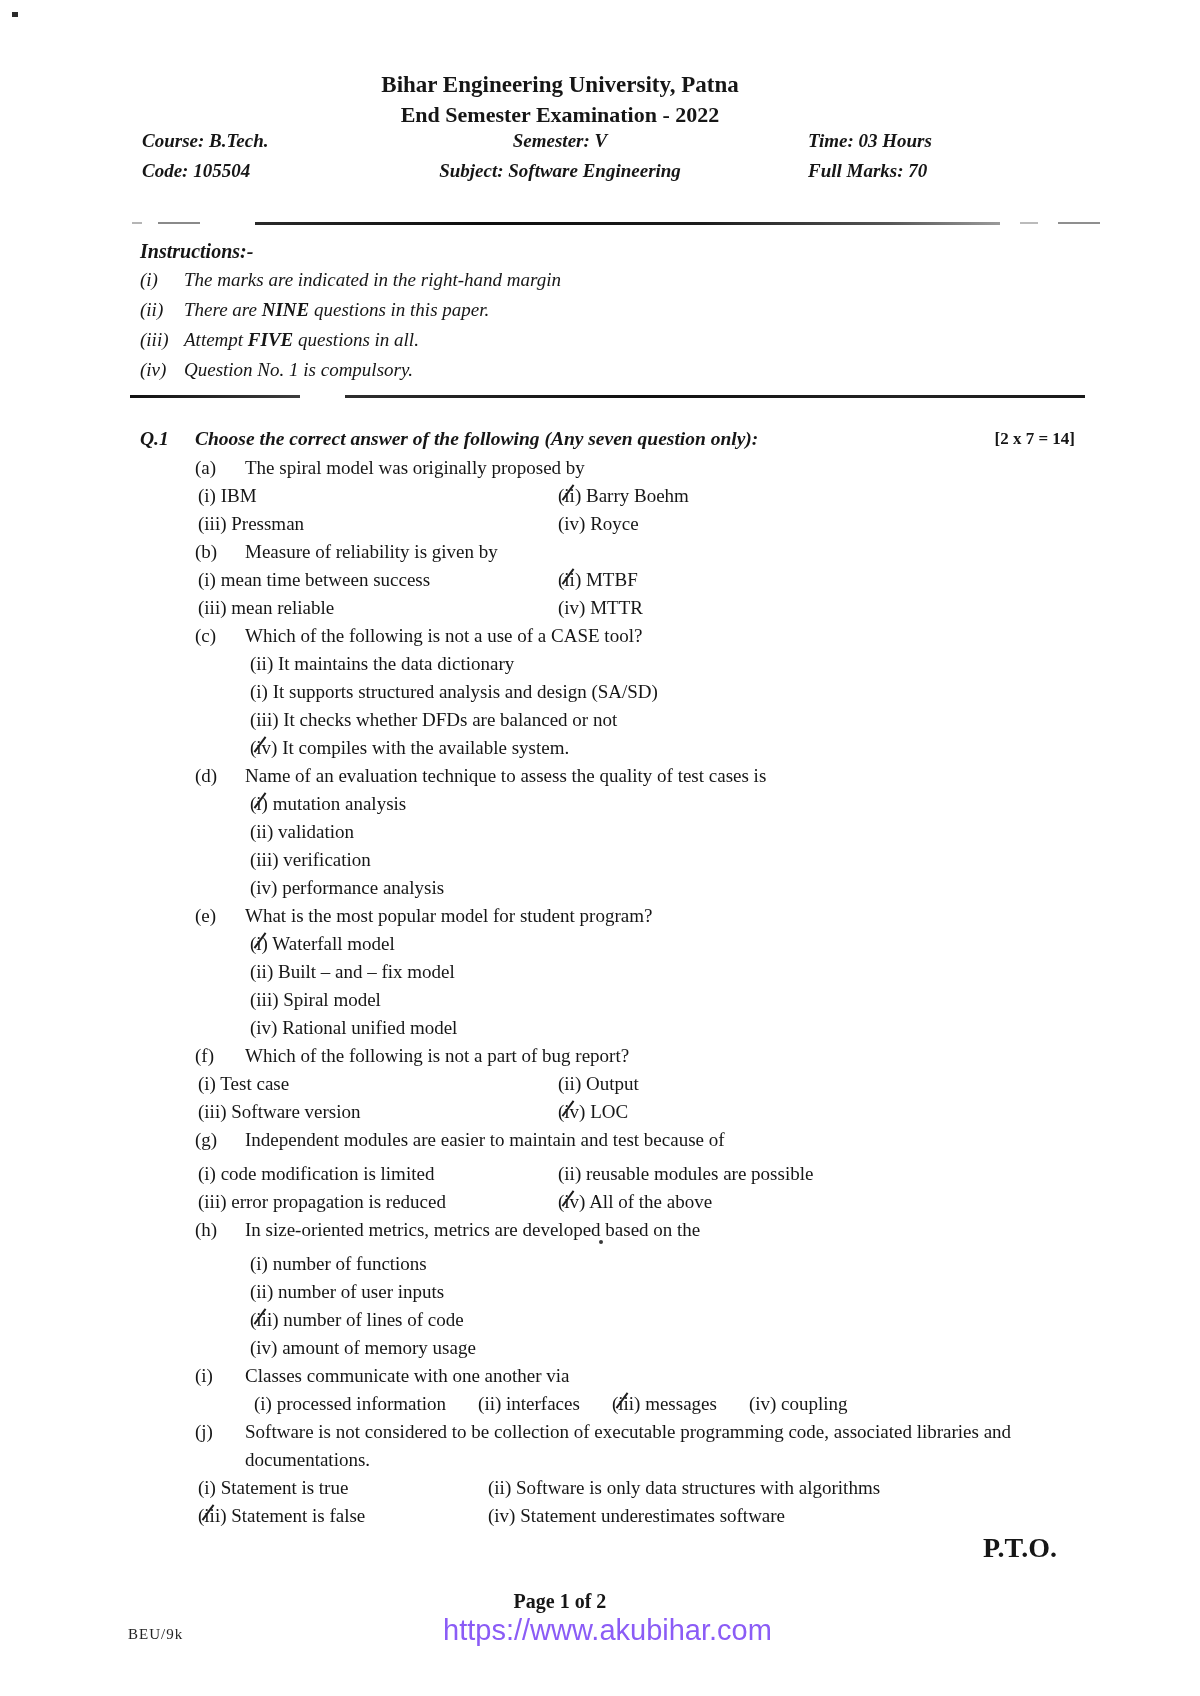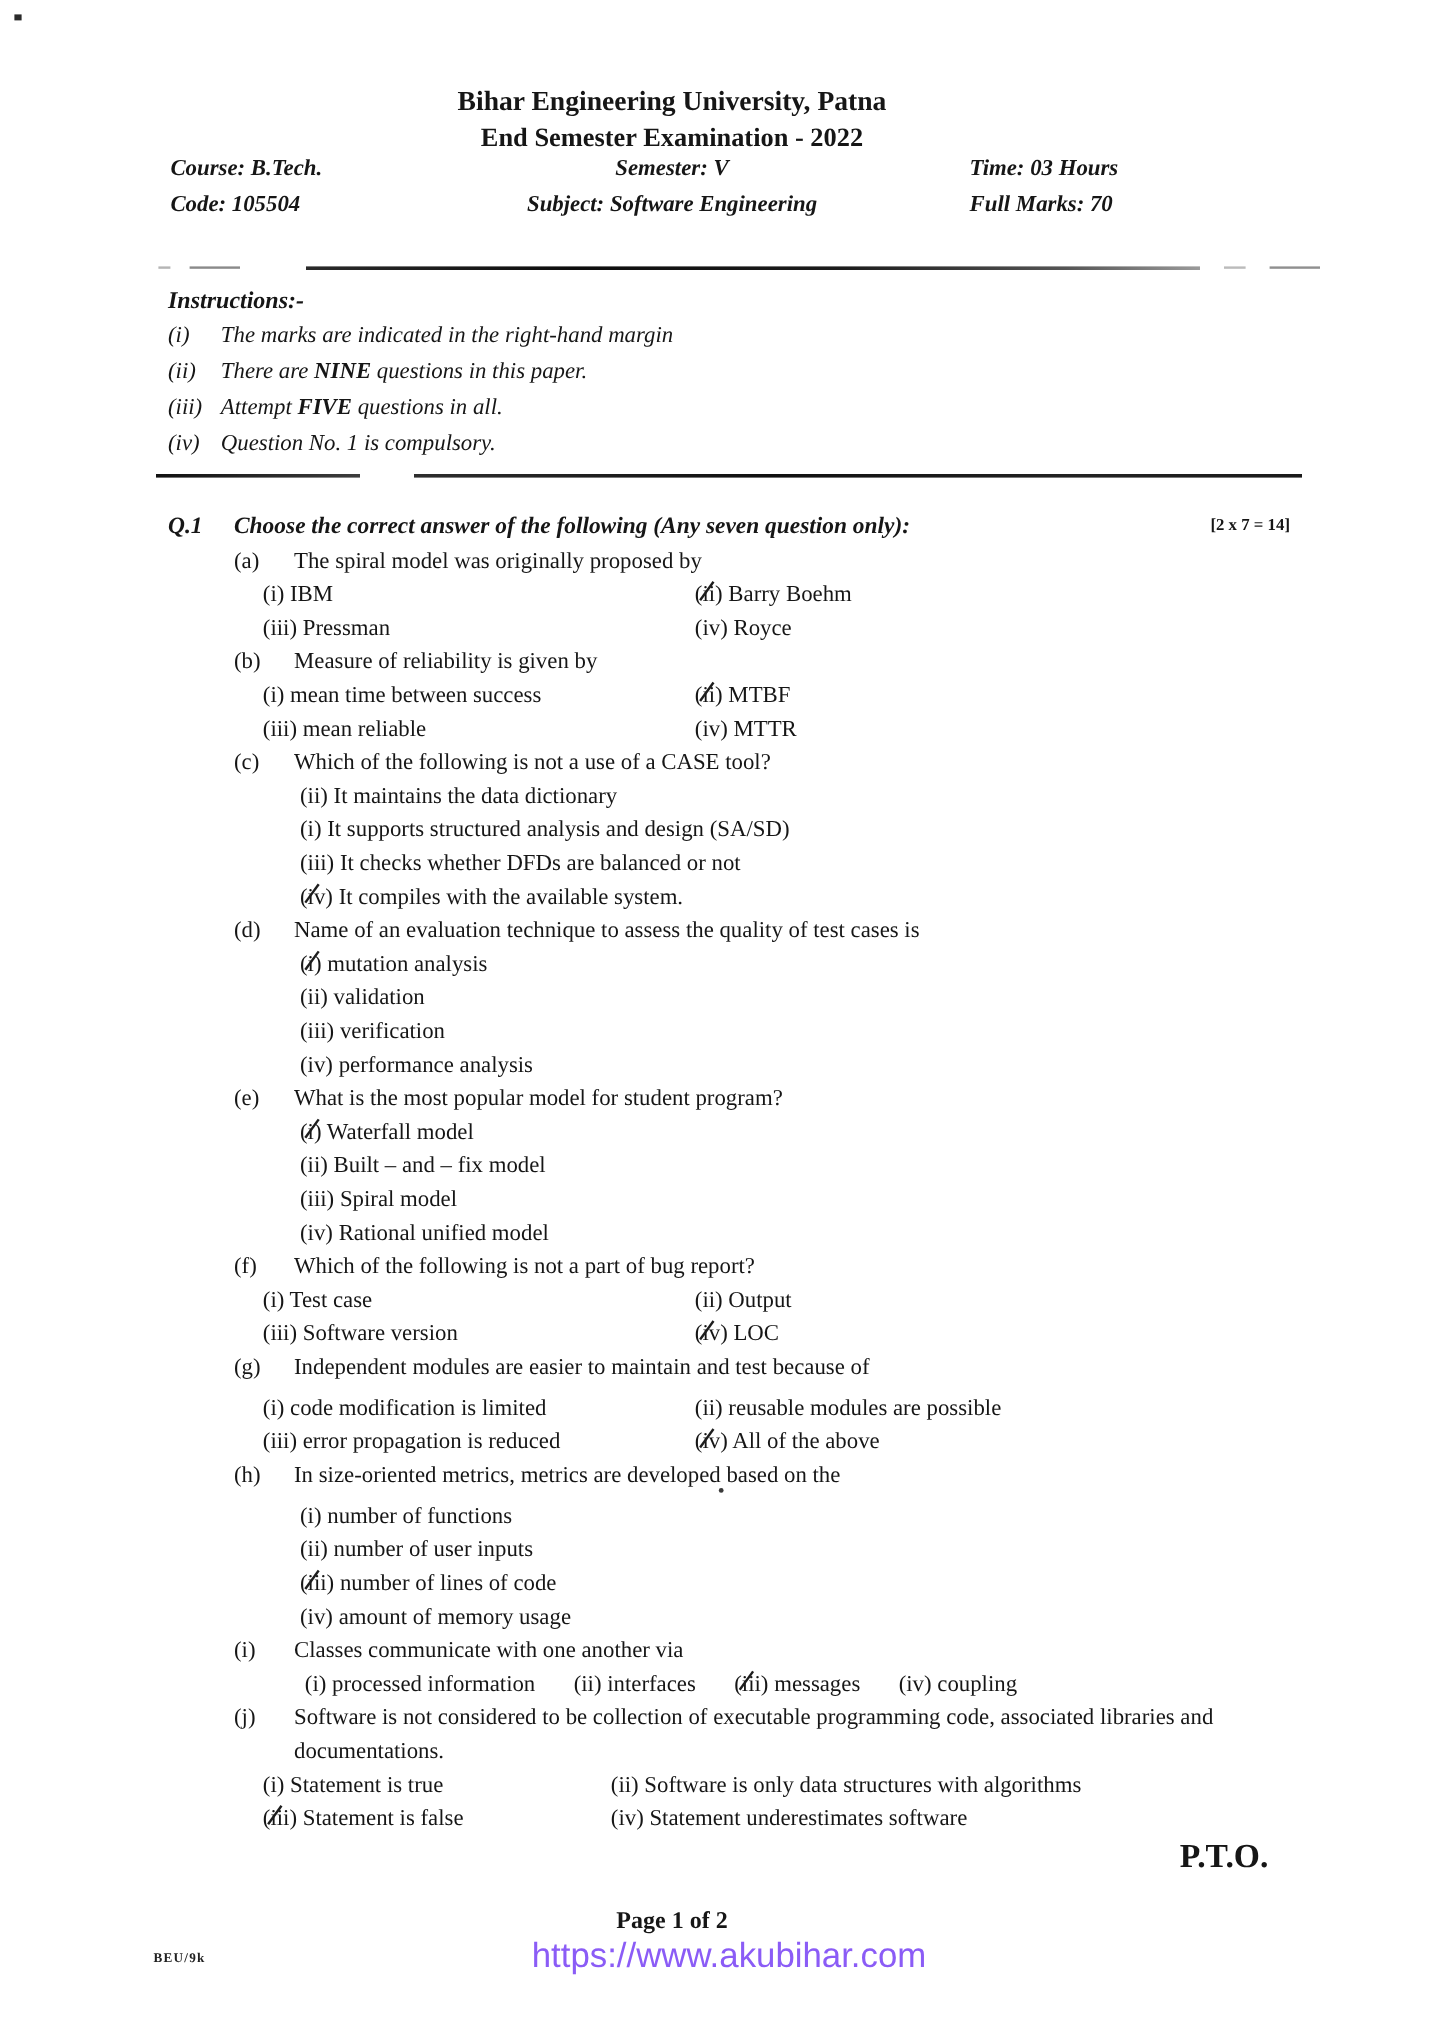--- a/index.html
+++ b/index.html
@@ -35,40 +35,40 @@
   
   .instr-title{margin-top:12px;font-size:20px;font-weight:bold;font-style:italic;line-height:28px;}
   .instr-item{display:flex;font-style:italic;font-size:19px;line-height:30px;}
   .instr-num{width:44px;flex:none;}
   .bold{font-weight:bold;}
 
   
   .q1-head{margin-top:26px;position:relative;line-height:30px;font-size:19.5px;}
   .q1-label{position:absolute;left:0;font-weight:bold;font-style:italic;}
   .q1-title{margin-left:55px;font-weight:bold;font-style:italic;max-width:760px;}
-  .q1-marks{position:absolute;right:0;top:0;font-weight:bold;font-size:14px;}
+  .q1-marks{position:absolute;right:0;top:0;font-weight:bold;font-size:17px;}
 
   .part .q{position:relative;line-height:28px;font-size:19px;}
   .part .key{position:absolute;left:55px;}
   .part .qt{margin-left:105px;max-width:845px;}
   .opts{font-size:19px;}
   .opts-stack .opt{display:block;margin-left:110px;line-height:28px;}
-  .opts-grid{margin-left:79px;display:grid;grid-template-columns:360px auto;line-height:28px;}
+  .opts-grid{margin-left:58px;display:grid;grid-template-columns:360px auto;line-height:28px;}
   .part.narrow .opts-grid{grid-template-columns:290px auto;}
   .opts-inline{margin-left:114px;display:flex;gap:32px;line-height:28px;}
   .gaptop{margin-top:6px;}
   .olabel{position:relative;display:inline-block;}
   .olabel.marked::after{content:"";position:absolute;left:9px;top:1px;height:19px;
        border-left:2px solid #1d1d1d;transform:rotate(36deg);}
 
   
   .pto{margin-top:4px;text-align:right;font-weight:bold;font-size:28px;line-height:28px;padding-right:18px;}
   .pageno{margin-top:26px;width:840px;text-align:center;font-size:20px;line-height:26px;font-weight:bold;}
   .wmrow{position:relative;height:40px;}
-  .beucode{position:absolute;left:-12px;top:12px;font-size:11px;font-weight:bold;letter-spacing:1px;color:#222;}
+  .beucode{position:absolute;left:-12px;top:12px;font-size:15px;font-weight:normal;letter-spacing:1px;color:#222;}
   .url{position:absolute;left:0;width:100%;text-align:center;top:0;
        font-family:"Liberation Sans",sans-serif;font-size:29px;color:#8b5cf6;}
 
   
   .dot1{position:absolute;left:12px;top:12px;width:6px;height:5px;background:#2a2a2a;}
   .dot2{position:absolute;left:599px;top:1240px;width:4px;height:4px;border-radius:50%;background:#3a3a3a;}
 </style>
 </head>
 <body>
 

